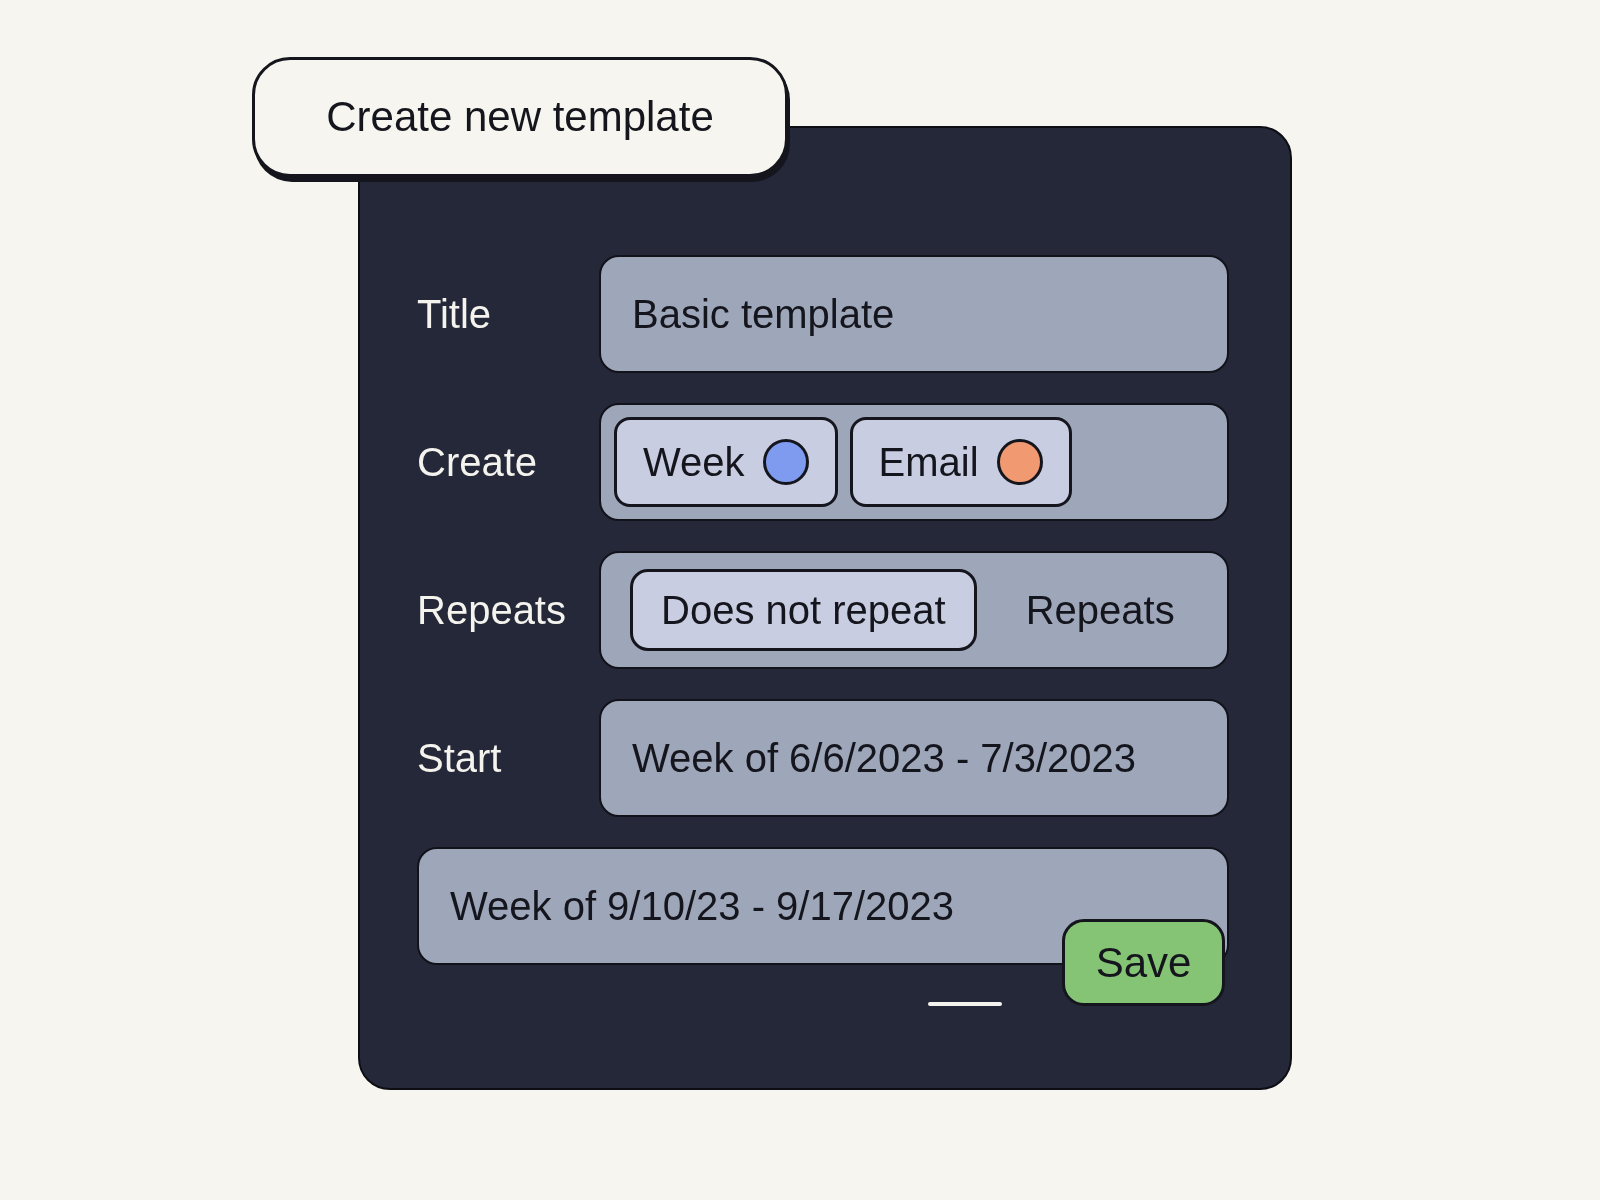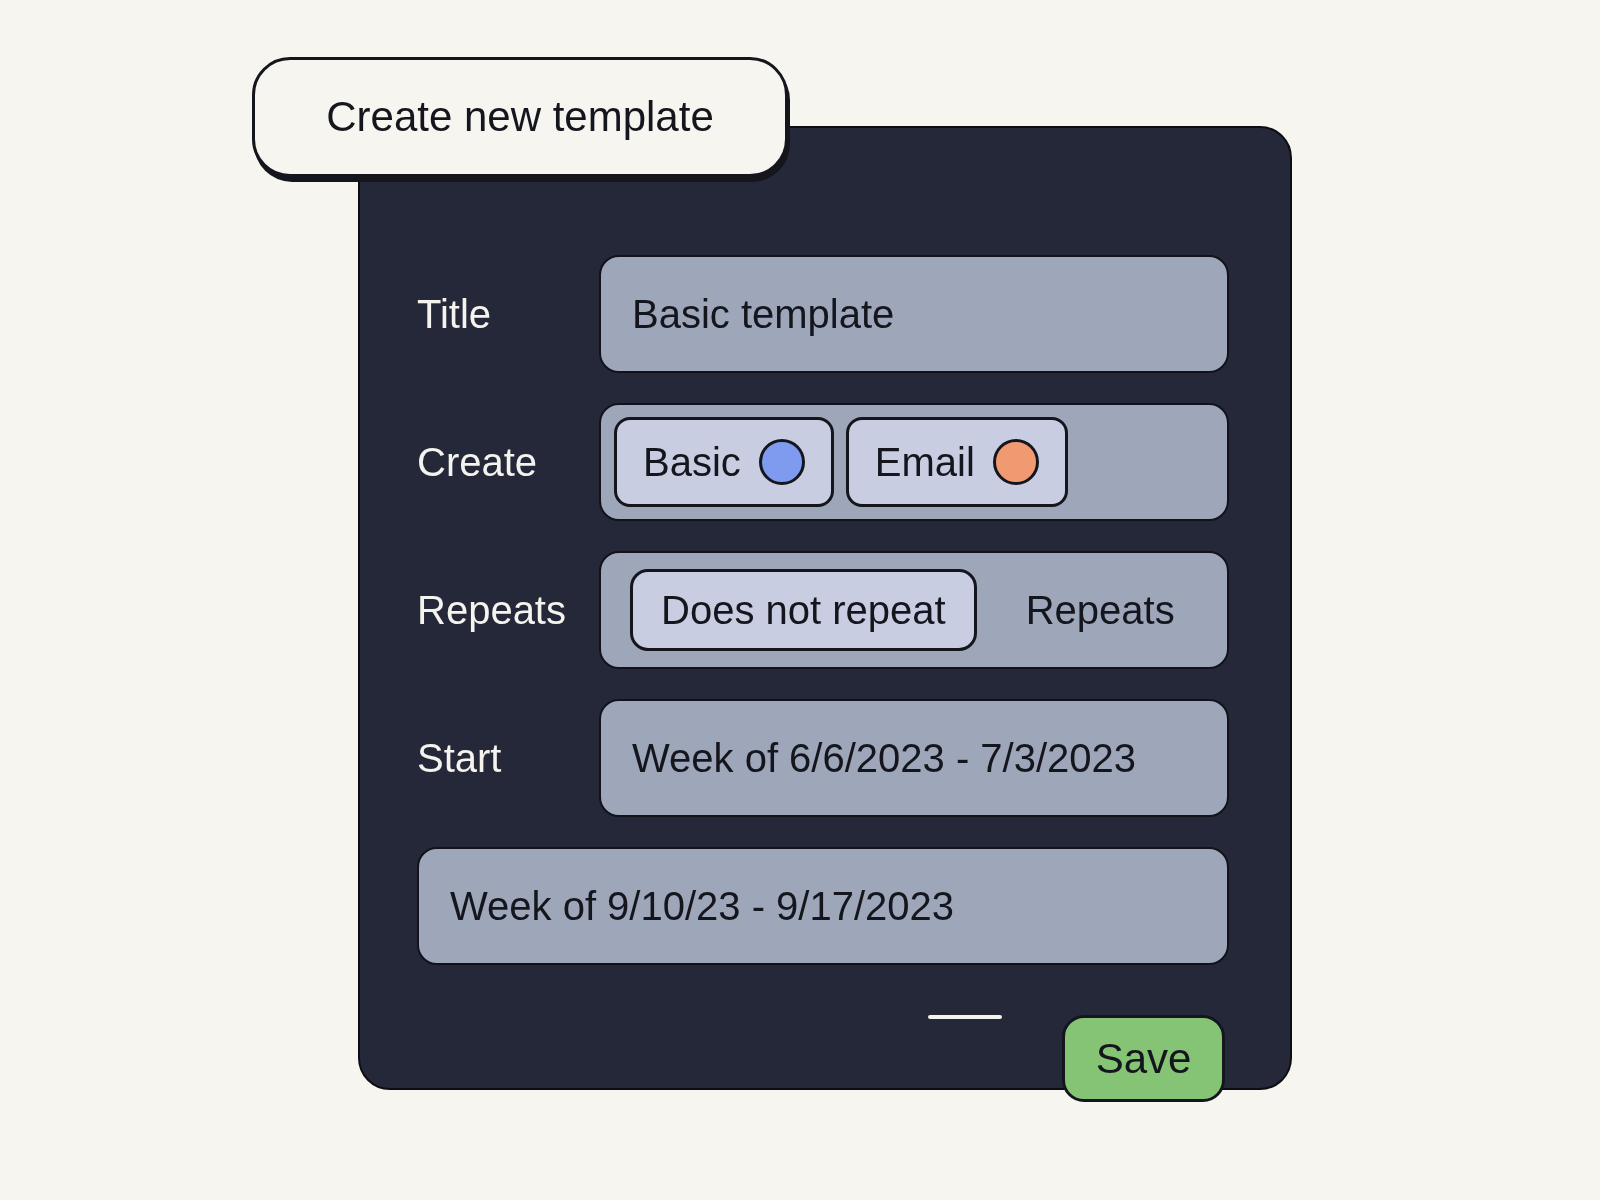--- a/index.html
+++ b/index.html
@@ -118,25 +118,25 @@
   .plain-option{
     margin-left:37px;
     font-size:40px;
     font-weight:500;
     color:var(--field-text);
     cursor:pointer;
     white-space:nowrap;
   }
   .save-row{
     position:absolute;
-    top:887px;
+    top:791px;
     right:65px;
     height:87px;
     display:flex;
-    align-items:flex-start;
+    align-items:flex-end;
     gap:60px;
   }
   .dash{
     width:74px;
     height:4px;
     border-radius:2px;
     background:var(--label-text);
   }
   .save-btn{
     width:163px;
@@ -163,21 +163,21 @@
     <span class="flabel">Title</span>
     <div class="field">
       <span>Basic template</span>
     </div>
   </div>
 
   <div class="row row-channel">
     <span class="flabel">Create</span>
     <div class="field group">
       <button class="chip">
-        <span>Basic</span>
+        <span>Week</span>
         <span class="dot dot-chat"></span>
       </button>
       <button class="chip">
         <span>Email</span>
         <span class="dot dot-email"></span>
       </button>
     </div>
   </div>
 
   <div class="row row-repeats">

